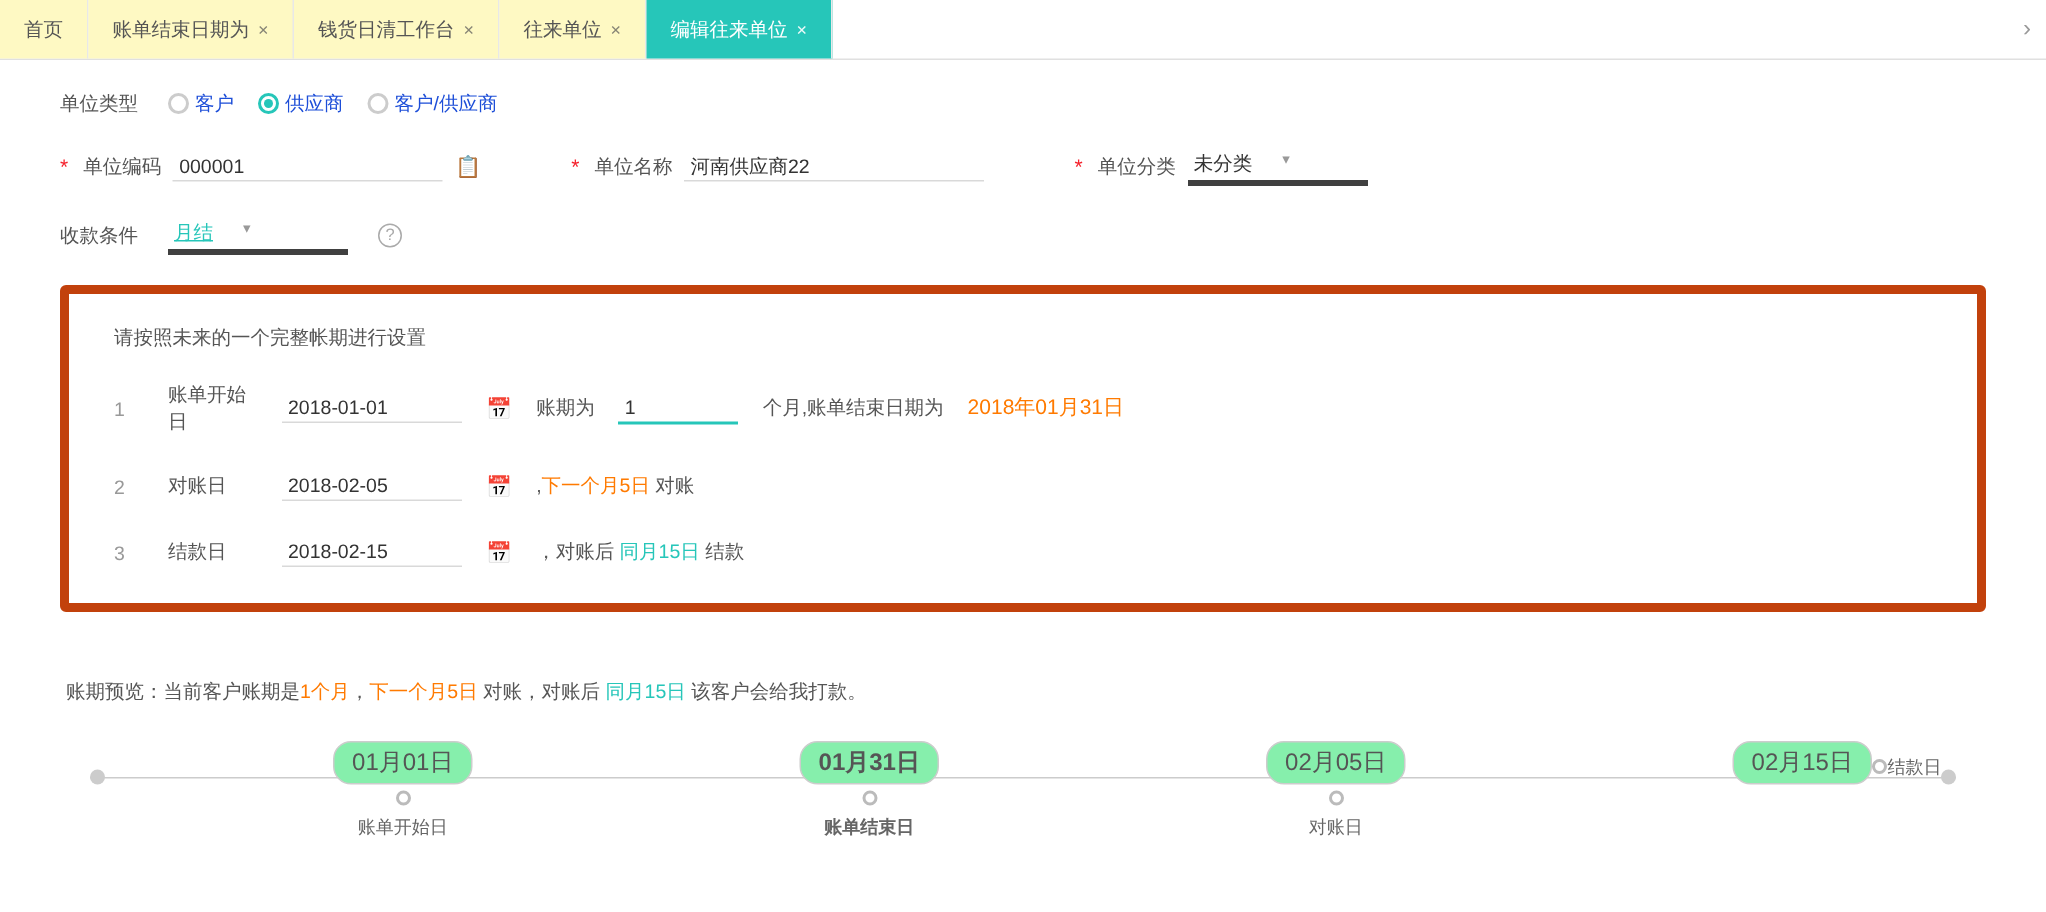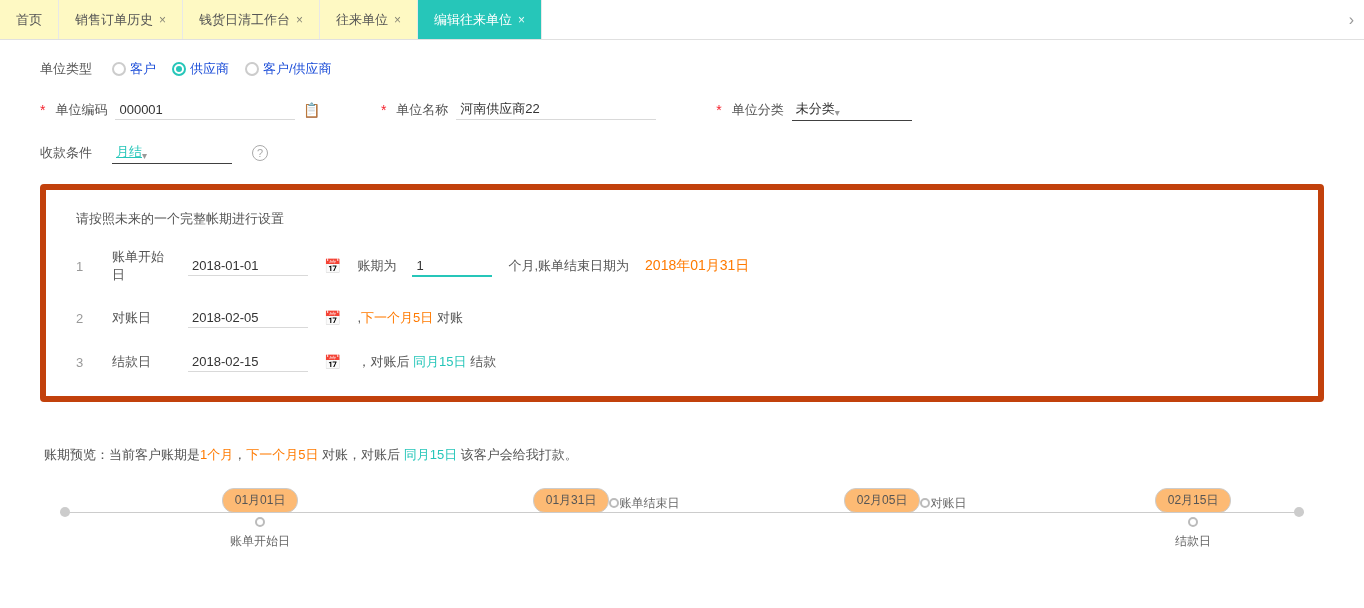--- a/index.html
+++ b/index.html
@@ -118,24 +118,24 @@
       content: '';
       width: 6px;
       height: 6px;
       border-radius: 50%;
       background: #26c6b9;
     }
 
     
     .select-wrapper {
       display: flex;
-      align-items: flex-end;
-      border-bottom: 1px solid #404040;
+      align-items: flex-start;
+      border-bottom: 4px solid #404040;
       padding: 2px 4px;
-      gap: 0;
+      gap: 20px;
       min-width: 120px;
     }
     .select-value {
       font-size: 13px;
       color: #333;
     }
     .select-value.teal { color: #26c6b9; text-decoration: underline; }
     .chevron-icon {
       color: #999;
       font-size: 10px;
@@ -223,40 +223,40 @@
       font-size: 13px;
       color: #555;
       margin-bottom: 24px;
       padding: 0 0 0 4px;
       margin-top: 44px;
     }
     .tl-pill-label {
       border: 1px solid #ccc;
       border-radius: 12px;
       padding: 3px 12px;
-      font-size: 12px;
-      color: #555;
-      background: #fdba74;
+      font-size: 16px;
+      color: #555;
+      background: #86efac;
       white-space: nowrap;
     }
     .tl-bottom-label {
       font-size: 12px;
       color: #666;
       white-space: nowrap;
     }
   </style>
 </head>
 <body>
 
 <div class="tab-bar">
   <div class="tab-item">
     <span>首页</span>
   </div>
   <div class="tab-item">
-    <span>销售订单历史</span>
+    <span>账单结束日期为</span>
     <span class="close-x">×</span>
   </div>
   <div class="tab-item">
     <span>钱货日清工作台</span>
     <span class="close-x">×</span>
   </div>
   <div class="tab-item">
     <span>往来单位</span>
     <span class="close-x">×</span>
   </div>
@@ -365,33 +365,33 @@
       <div style="position: absolute; top: 19px; left: 0; width: 10px; height: 10px; border-radius: 50%; background: #ccc;"></div>
 
       <div style="position: absolute; top: 19px; right: 0; width: 10px; height: 10px; border-radius: 50%; background: #ccc;"></div>
 
       <div style="position: absolute; left: 13%; display: flex; flex-direction: column; align-items: center;">
         <div class="tl-pill-label">01月01日</div>
         <div style="width: 10px; height: 10px; border-radius: 50%; border: 2px solid #bbb; background: #fff; margin-top: 4px;"></div>
         <div class="tl-bottom-label" style="margin-top: 6px;">账单开始日</div>
       </div>
 
-      <div style="position: absolute; left: 38%; display: flex; align-items: center;">
+      <div style="position: absolute; left: 38%; display: flex; flex-direction: column; align-items: center; font-weight: bold;">
         <div class="tl-pill-label">01月31日</div>
         <div style="width: 10px; height: 10px; border-radius: 50%; border: 2px solid #bbb; background: #fff; margin-top: 4px;"></div>
         <div class="tl-bottom-label" style="margin-top: 6px;">账单结束日</div>
       </div>
 
-      <div style="position: absolute; left: 63%; display: flex; flex-direction: row; align-items: center;">
+      <div style="position: absolute; left: 63%; display: flex; flex-direction: column; align-items: center;">
         <div class="tl-pill-label">02月05日</div>
         <div style="width: 10px; height: 10px; border-radius: 50%; border: 2px solid #bbb; background: #fff; margin-top: 4px;"></div>
         <div class="tl-bottom-label" style="margin-top: 6px;">对账日</div>
       </div>
 
-      <div style="position: absolute; left: 88%; display: flex; flex-direction: column; align-items: center;">
+      <div style="position: absolute; left: 88%; display: flex; flex-direction: row; align-items: center;">
         <div class="tl-pill-label">02月15日</div>
         <div style="width: 10px; height: 10px; border-radius: 50%; border: 2px solid #bbb; background: #fff; margin-top: 4px;"></div>
         <div class="tl-bottom-label" style="margin-top: 6px;">结款日</div>
       </div>
     </div>
   </div>
 
 </div>
 
 </body></html>

